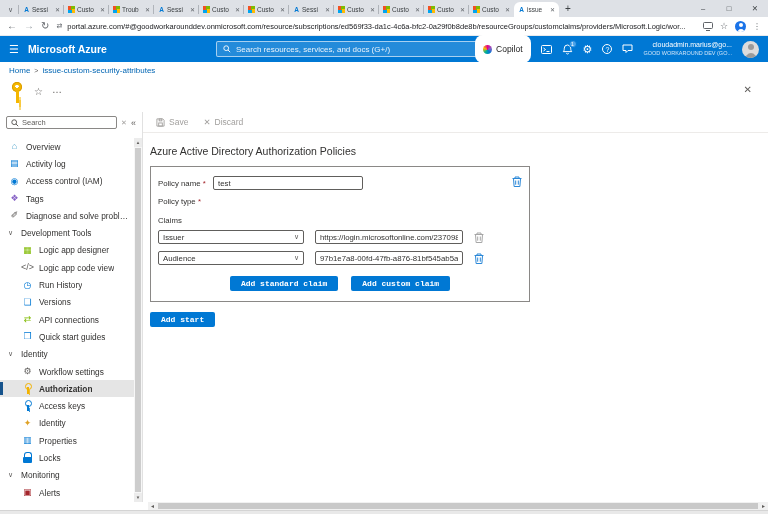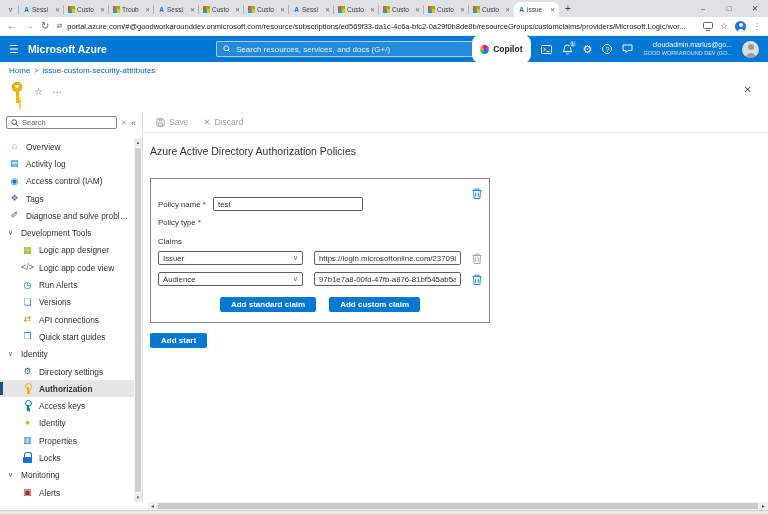--- a/index.html
+++ b/index.html
@@ -34,21 +34,21 @@
 .bavatar{width:11px;height:11px;border-radius:50%;background:#1a73e8;position:relative;overflow:hidden;flex:none}
 .bavatar::before{content:"";position:absolute;top:2px;left:3.5px;width:4px;height:4px;border-radius:50%;background:#fff}
 .bavatar::after{content:"";position:absolute;bottom:-2px;left:1.5px;width:8px;height:5px;border-radius:50% 50% 0 0/100% 100% 0 0;background:#fff}
 
 
 .azbar{position:relative;height:26px;background:#0078d4;display:flex;align-items:center;color:#fff;padding:0 9px;gap:9px}
 .hamb{font-size:11px}
 .brand{font-weight:bold;font-size:10.5px;white-space:nowrap}
 .azsearch{position:absolute;left:216px;top:5px;width:264px;height:16px;background:rgba(255,255,255,.14);border:1px solid rgba(255,255,255,.6);border-radius:2px;display:flex;align-items:center;gap:5px;padding:0 6px;font-size:8px;color:#eaf3fb;white-space:nowrap;overflow:hidden}
 .azright{margin-left:auto;display:flex;align-items:center;gap:10px}
-.copilot{background:#fff;color:#1a1a1a;height:28px;border-radius:8px;display:flex;align-items:center;gap:4px;padding:0 8px;font-size:8.5px;font-weight:bold}
+.copilot{background:#fff;color:#1a1a1a;height:28px;border-radius:8px;display:flex;align-items:center;gap:4px;padding:0 8px;font-size:8.5px;font-weight:normal}
 .cpic{width:9px;height:9px;border-radius:50%;background:conic-gradient(#e3008c,#8661c5,#0078d4,#00b294,#ffb900,#e3008c)}
 .azic{position:relative;display:flex;align-items:center}
 .gearglyph{font-size:11px;line-height:1}
 .helpic{width:10px;height:10px;border:1px solid #fff;border-radius:50%;font-size:7px;display:flex;align-items:center;justify-content:center}
 .bellbadge{position:absolute;top:-4px;right:-4px;background:#4da3e8;border:1px solid #0078d4;min-width:8px;height:8px;border-radius:4px;font-size:5px;display:flex;align-items:center;justify-content:center;color:#fff}
 .acct{text-align:right;line-height:1.25;white-space:nowrap}
 .acct .l1{font-size:7px}
 .acct .l2{font-size:5.5px;color:#cfe4f7}
 .azavatar{width:17px;height:17px;border-radius:50%;background:#dcdcdc;position:relative;overflow:hidden;flex:none}
 .azavatar::before{content:"";position:absolute;top:3px;left:5.5px;width:6px;height:6px;border-radius:50%;background:#9a9a9a}
@@ -99,38 +99,38 @@
 .sbup{position:absolute;top:0;left:0;right:0;height:9px;background:#ececec;color:#605e5c;font-size:4.5px;text-align:center;line-height:9px}
 .sbdown{position:absolute;bottom:0;left:0;right:0;height:9px;background:#ececec;color:#605e5c;font-size:4.5px;text-align:center;line-height:9px}
 .sbthumb{position:absolute;top:10px;bottom:10px;left:1px;width:6px;background:#cdcdcd}
 
 
 .main{flex:1;position:relative;overflow:hidden;background:#fff}
 .mtoolbar{height:21px;display:flex;align-items:center;gap:15px;padding:0 13px;border-bottom:1px solid #edebe9}
 .tbbtn{display:flex;align-items:center;gap:4px;color:#a19f9d;font-size:8.5px}
 .content{padding:12px 0 0 7px}
 .heading{font-size:10.5px;font-weight:normal;color:#323130}
-.card{width:340px;border:1px solid #8a8886;padding:18px 7px 6px;position:relative;margin-top:21px}
+.card{width:380px;border:1px solid #8a8886;padding:9px 7px 6px;position:relative;margin-top:9px}
 .frow{display:flex;align-items:center;margin-bottom:7px}
 .flabel{width:55px;font-size:7.8px;flex:none}
 .req{color:#a4262c}
 .fld{height:14px;border:1px solid #605e5c;border-radius:2px;font-size:7.8px;padding:0 4px;font-family:inherit;color:#323130;background:#fff}
 input.fld{width:150px}
 .fselect{width:150px;display:flex;align-items:center;justify-content:space-between}
 .fchev{color:#605e5c;font-size:7px}
 .cardtrash{position:absolute;right:7px;top:9px}
 .claimslabel{font-size:7.8px;margin:10px 0 5px}
 .claimrow{display:flex;align-items:center;gap:11px;margin-bottom:7px}
 .claimrow .fselect{width:146px}
 .claimrow input.fld{width:148px}
 .trash{flex:none;display:block}
 .trash.blue{color:#2b88d8}
 .trash.grey{color:#a6a6a6}
 .btnrow{display:flex;justify-content:center;gap:13px;margin:11px 0 4px}
-.pbtn{background:#0078d4;color:#fff;font-weight:bold;font-size:8px;height:15px;padding:0 11px;display:inline-flex;align-items:center;border:none;border-radius:2px;font-family:Liberation Sans, sans-serif}
+.pbtn{background:#0078d4;color:#fff;font-weight:bold;font-size:8px;height:15px;padding:0 11px;display:inline-flex;align-items:center;border:none;border-radius:2px;font-family:Liberation Mono, monospace}
 .addpolicy{margin-top:10px}
 
 
 .hscroll{position:absolute;bottom:4px;left:148px;right:0;height:8px;background:#f1f1f1;display:flex;align-items:center}
 .harrow{width:9px;font-size:5px;color:#605e5c;text-align:center;flex:none}
 .hthumb{flex:1;height:6px;background:#c9c9c9;margin:0 1px}
 .bstrip{position:absolute;bottom:0;left:0;right:0;height:4px;background:#e9e9e9;border-top:1px solid #d4d4d4}
 </style>
 </head>
 <body>
@@ -361,21 +361,21 @@
 
           <div class="s-item child">
 
             <span class="icn" style="color: rgb(96, 94, 92);">&lt;/&gt;</span>
             <span class="lbl">Logic app code view</span>
           </div>
 
           <div class="s-item child">
 
             <span class="icn" style="color: rgb(0, 120, 212);">◷</span>
-            <span class="lbl">Run Alerts</span>
+            <span class="lbl">Run History</span>
           </div>
 
           <div class="s-item child">
 
             <span class="icn" style="color: rgb(0, 120, 212);">❏</span>
             <span class="lbl">Versions</span>
           </div>
 
           <div class="s-item child">
 
@@ -391,21 +391,21 @@
 
           <div class="s-item group">
             <span class="chev">∨</span>
 
             <span class="lbl">Identity</span>
           </div>
 
           <div class="s-item child">
 
             <span class="icn" style="color: rgb(96, 94, 92);">⚙</span>
-            <span class="lbl">Directory settings</span>
+            <span class="lbl">Workflow settings</span>
           </div>
 
           <div class="s-item child selected">
 
             <span class="icn key gold"></span>
             <span class="lbl">Authorization</span>
           </div>
 
           <div class="s-item child">
 

